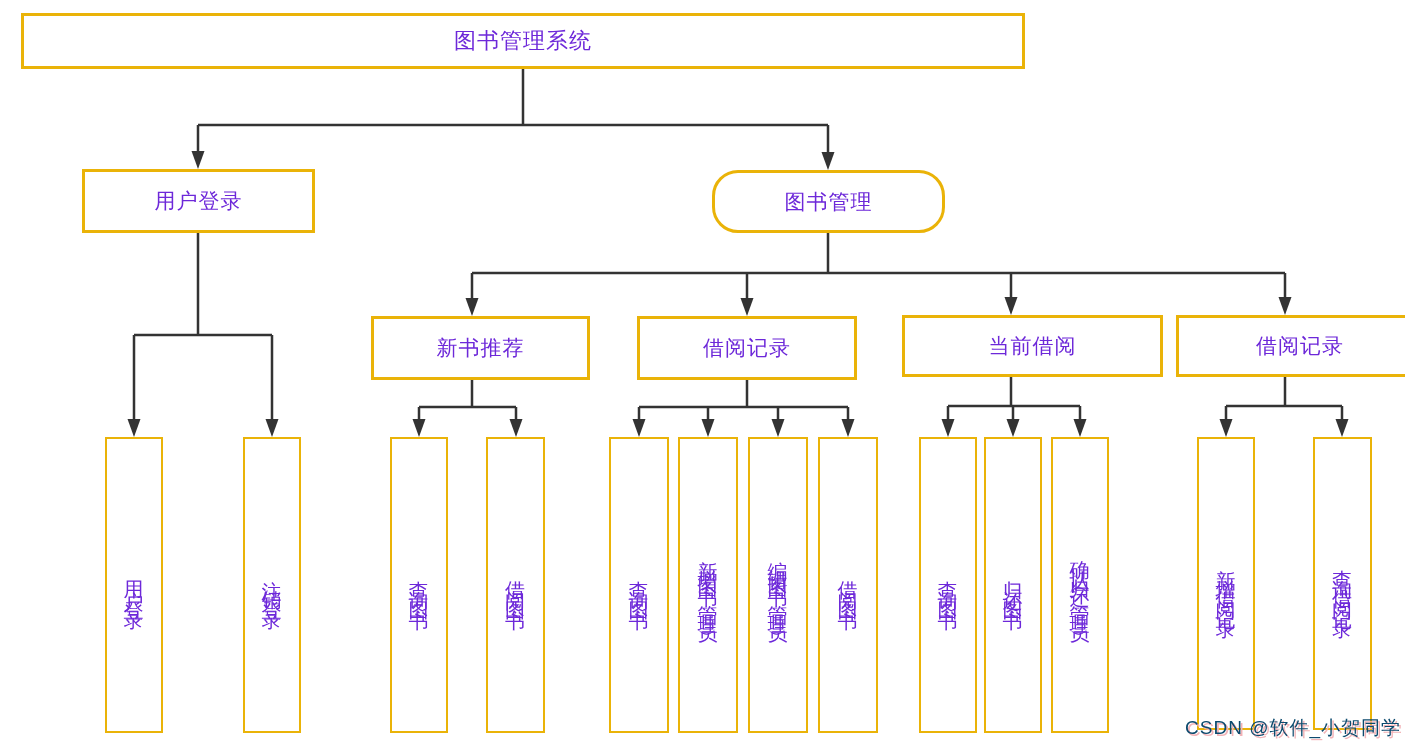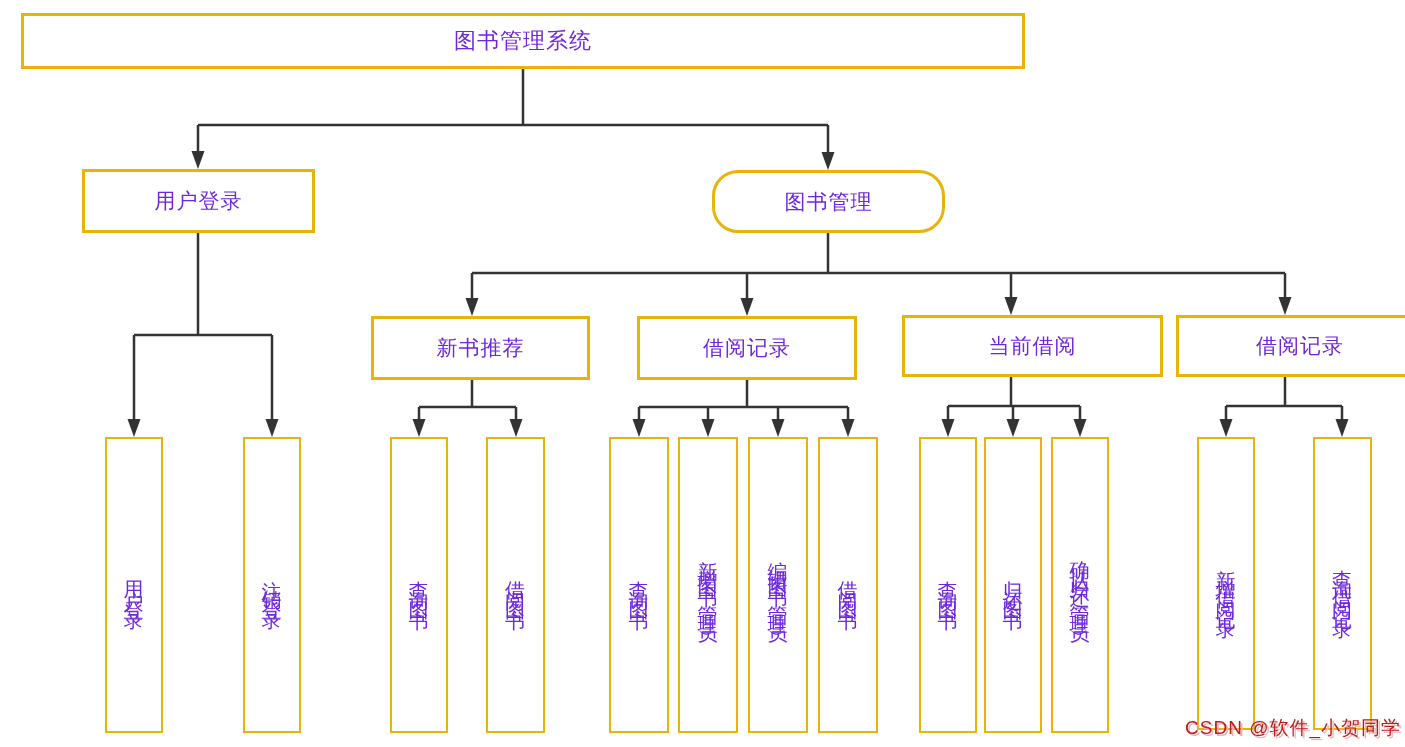--- a/index.html
+++ b/index.html
@@ -50,21 +50,21 @@
   }
   .node.leaf.long {
     letter-spacing: 9px;
   }
   #watermark {
     position: absolute;
     right: 4px;
     bottom: 6px;
     z-index: 3;
     font-size: 19px;
-    color: #b91c1c;
+    color: #0c4a6e;
     text-shadow: 2px 2px 0 #f2b3b7;
     letter-spacing: 1px;
     white-space: nowrap;
   }
 </style>
 </head>
 <body>
 
 <div id="stage">
 

